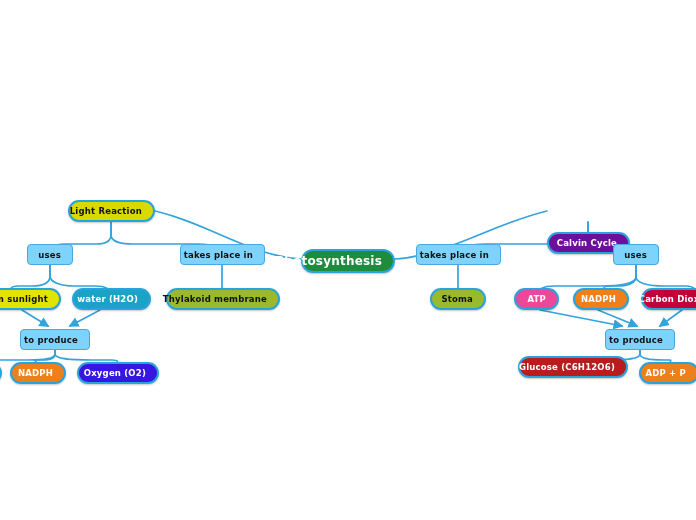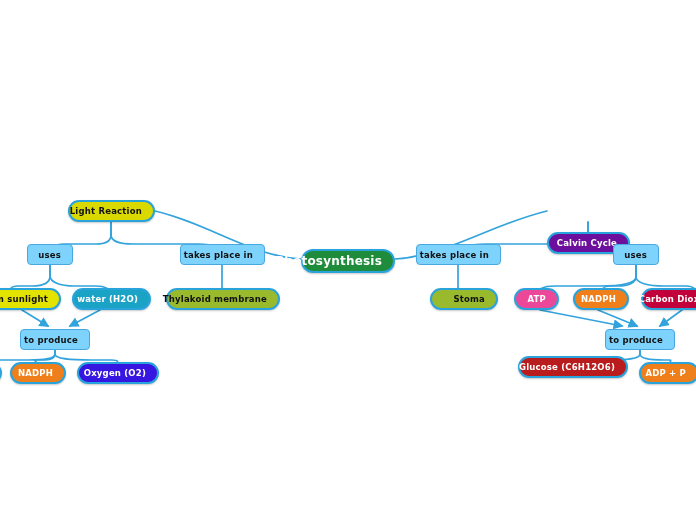--- a/index.html
+++ b/index.html
@@ -111,21 +111,21 @@
       </div>
       <div class="node" style="left: -41px; top: 288px; width: 102px; height: 22px; background: rgb(227, 227, 0); color: rgb(17, 17, 17);">
         <span>Light from sunlight</span>
       </div>
       <div class="node" style="left: 72px; top: 288px; width: 79px; height: 22px; background: rgb(27, 163, 198); color: rgb(255, 255, 255);">
         <span>water (H2O)</span>
       </div>
       <div class="node" style="left: 166px; top: 288px; width: 114px; height: 22px; background: rgb(154, 186, 46); color: rgb(17, 17, 17);">
         <span>Thylakoid membrane</span>
       </div>
-      <div class="node" style="left: 430px; top: 288px; width: 68px; height: 22px; background: rgb(154, 186, 46); color: rgb(17, 17, 17);">
+      <div class="node" style="left: 430px; top: 288px; width: 56px; height: 22px; background: rgb(154, 186, 46); color: rgb(17, 17, 17);">
         <span>Stoma</span>
       </div>
       <div class="node" style="left: 514px; top: 288px; width: 45px; height: 22px; background: #ec4899; color: rgb(255, 255, 255);">
         <span>ATP</span>
       </div>
       <div class="node" style="left: 573px; top: 288px; width: 56px; height: 22px; background: rgb(239, 127, 26); color: rgb(255, 255, 255);">
         <span>NADPH</span>
       </div>
       <div class="node" style="left: 641px; top: 288px; width: 118px; height: 22px; background: rgb(194, 0, 60); color: rgb(255, 255, 255);">
         <span>Carbon Dioxide (CO2)</span>

